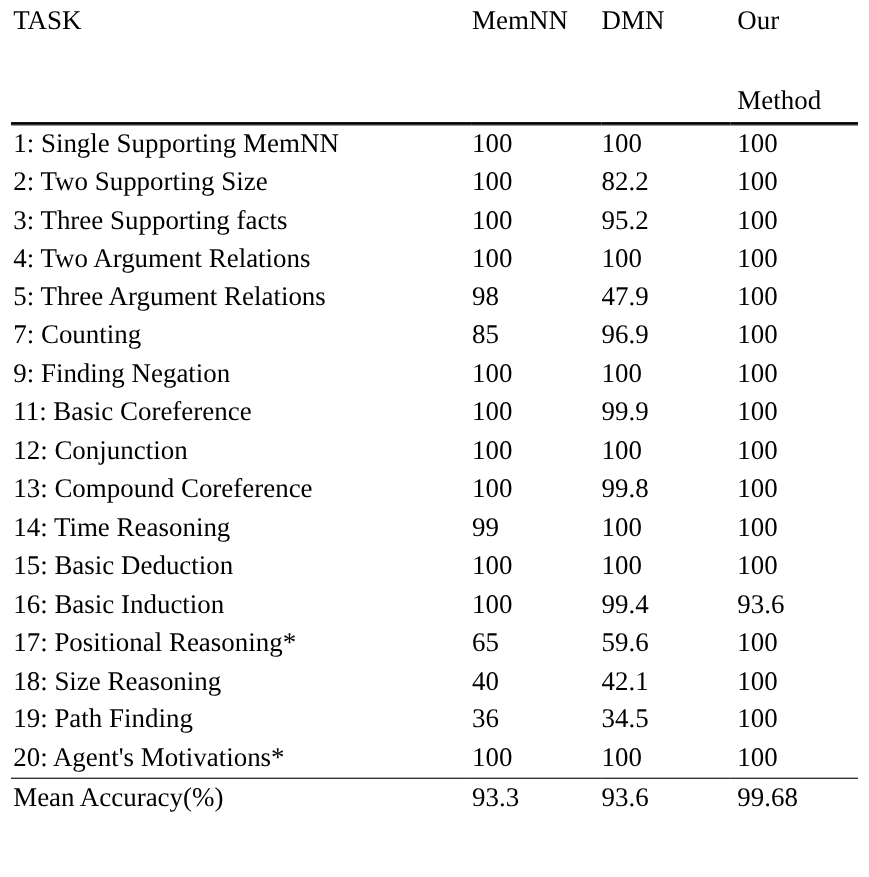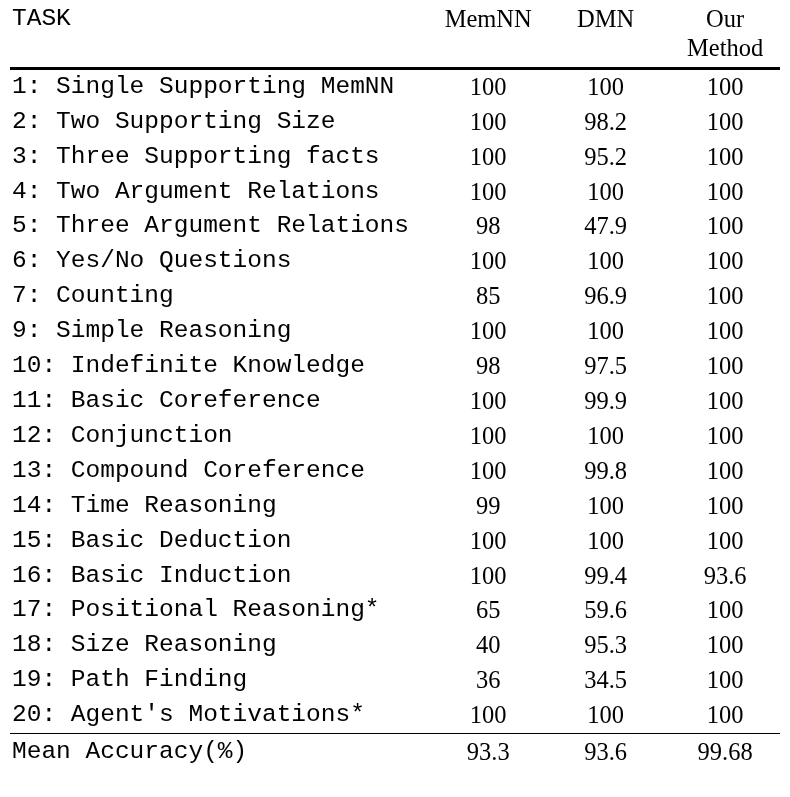--- a/index.html
+++ b/index.html
@@ -43,37 +43,36 @@
     border-top: 1.2px solid #000;
     height: 0;
     font-size: 0;
     line-height: 0;
     padding: 0;
   }
   .c-task {
     text-align: left;
     width: 420px;
     padding-left: 2px !important;
-    font-family: Liberation Mono, monospace;
   }
   .c-num {
-    text-align: center;
     width: 118px;
   }
   .c-our {
-    text-align: center;
+    text-align: left;
     width: 110px;
     padding-left: 6px !important;
   }
   thead td {
     padding-top: 5px !important;
     padding-bottom: 4px !important;
   }
   .head-our-line2 {
     display: block;
+    margin-top: 44px;
   }
   tbody.body-rows td {
     padding-top: 3.0px !important;
     padding-bottom: 3.0px !important;
   }
   tbody.summary-rows td {
     padding-top: 4.0px !important;
     padding-bottom: 4.0px !important;
   }
 </style>
@@ -106,21 +105,21 @@
     <tbody class="body-rows">
       <tr>
         <td class="c-task">1: Single Supporting MemNN</td>
         <td class="c-num">100</td>
         <td class="c-num">100</td>
         <td class="c-our">100</td>
       </tr>
       <tr>
         <td class="c-task">2: Two Supporting Size</td>
         <td class="c-num">100</td>
-        <td class="c-num">98.2</td>
+        <td class="c-num">82.2</td>
         <td class="c-our">100</td>
       </tr>
       <tr>
         <td class="c-task">3: Three Supporting facts</td>
         <td class="c-num">100</td>
         <td class="c-num">95.2</td>
         <td class="c-our">100</td>
       </tr>
       <tr>
         <td class="c-task">4: Two Argument Relations</td>
@@ -128,41 +127,29 @@
         <td class="c-num">100</td>
         <td class="c-our">100</td>
       </tr>
       <tr>
         <td class="c-task">5: Three Argument Relations</td>
         <td class="c-num">98</td>
         <td class="c-num">47.9</td>
         <td class="c-our">100</td>
       </tr>
       <tr>
-        <td class="c-task">6: Yes/No Questions</td>
-        <td class="c-num">100</td>
-        <td class="c-num">100</td>
-        <td class="c-our">100</td>
-      </tr>
-      <tr>
         <td class="c-task">7: Counting</td>
         <td class="c-num">85</td>
         <td class="c-num">96.9</td>
         <td class="c-our">100</td>
       </tr>
       <tr>
-        <td class="c-task">9: Simple Reasoning</td>
-        <td class="c-num">100</td>
-        <td class="c-num">100</td>
-        <td class="c-our">100</td>
-      </tr>
-      <tr>
-        <td class="c-task">10: Indefinite Knowledge</td>
-        <td class="c-num">98</td>
-        <td class="c-num">97.5</td>
+        <td class="c-task">9: Finding Negation</td>
+        <td class="c-num">100</td>
+        <td class="c-num">100</td>
         <td class="c-our">100</td>
       </tr>
       <tr>
         <td class="c-task">11: Basic Coreference</td>
         <td class="c-num">100</td>
         <td class="c-num">99.9</td>
         <td class="c-our">100</td>
       </tr>
       <tr>
         <td class="c-task">12: Conjunction</td>
@@ -196,21 +183,21 @@
       </tr>
       <tr>
         <td class="c-task">17: Positional Reasoning*</td>
         <td class="c-num">65</td>
         <td class="c-num">59.6</td>
         <td class="c-our">100</td>
       </tr>
       <tr>
         <td class="c-task">18: Size Reasoning</td>
         <td class="c-num">40</td>
-        <td class="c-num">95.3</td>
+        <td class="c-num">42.1</td>
         <td class="c-our">100</td>
       </tr>
       <tr>
         <td class="c-task">19: Path Finding</td>
         <td class="c-num">36</td>
         <td class="c-num">34.5</td>
         <td class="c-our">100</td>
       </tr>
       <tr>
         <td class="c-task">20: Agent's Motivations*</td>

